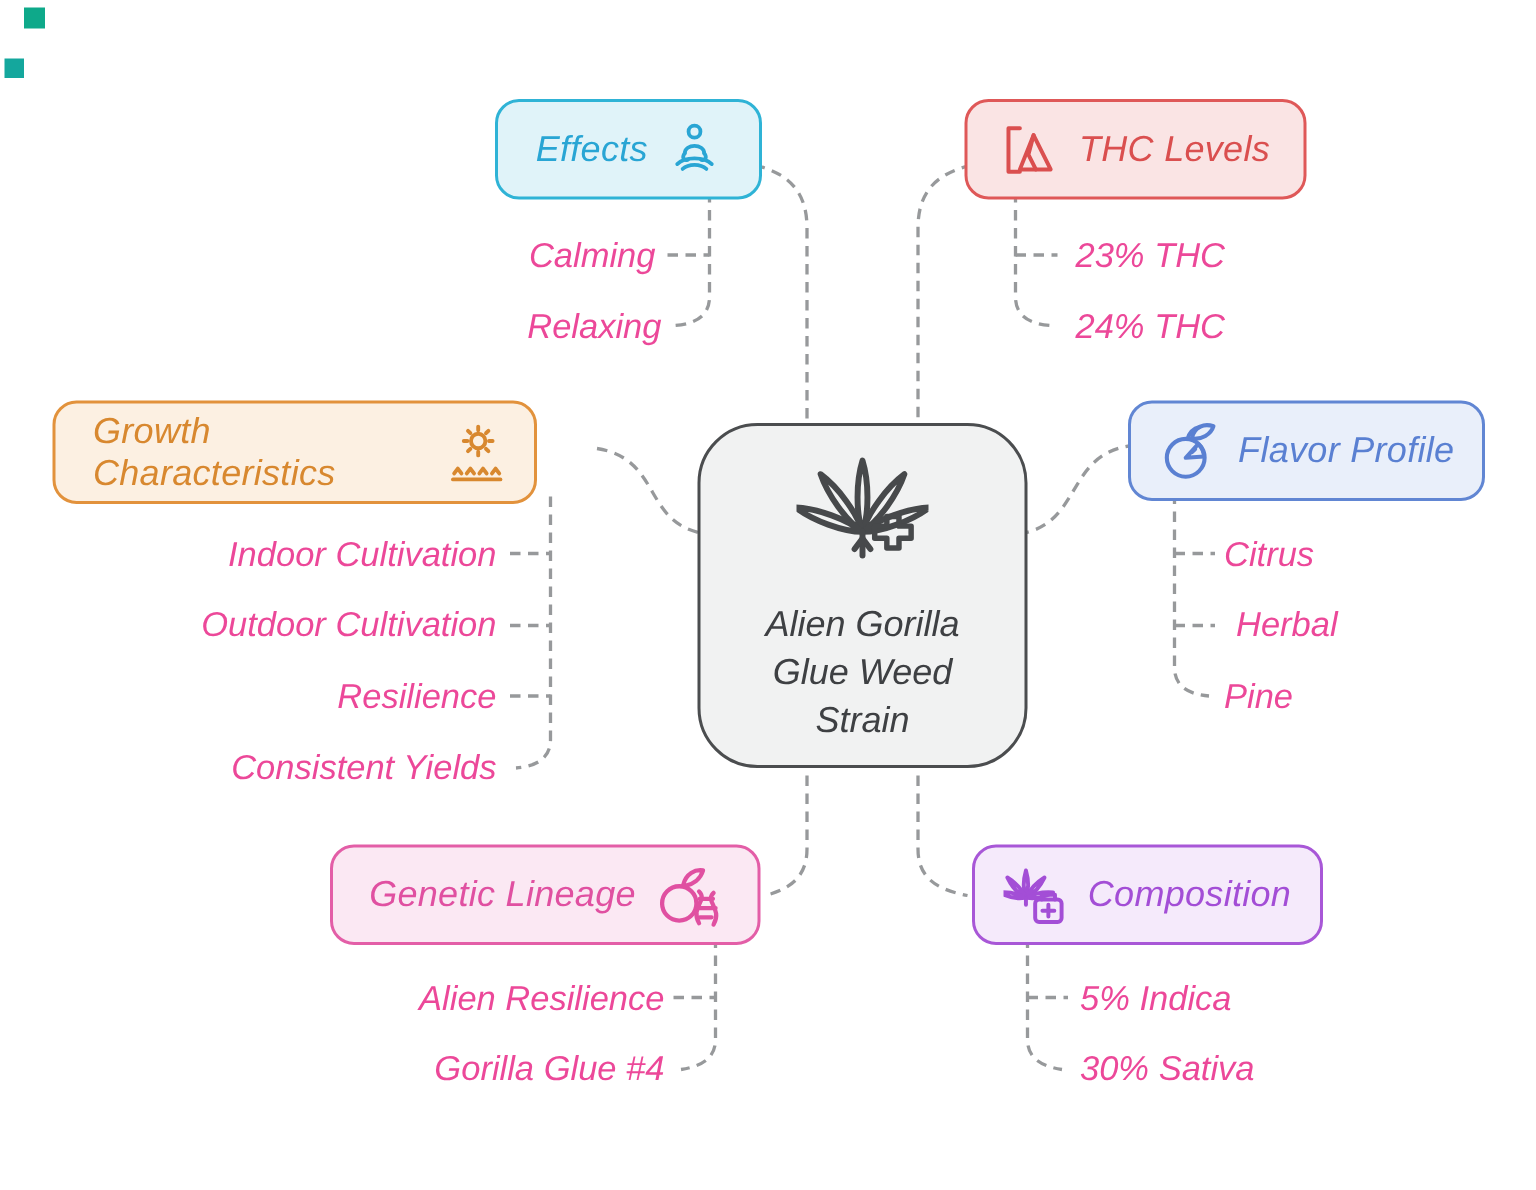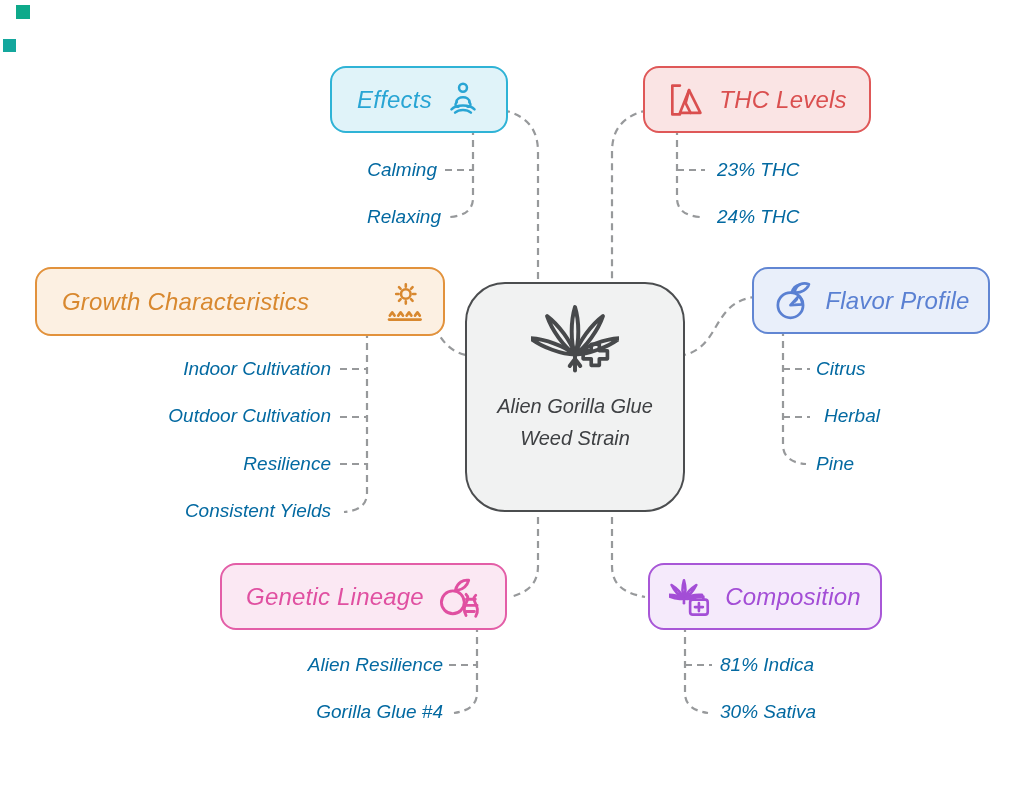--- a/index.html
+++ b/index.html
@@ -31,21 +31,21 @@
     font-size: 24px;
     letter-spacing: 0.2px;
   }
   .node .icon { flex: 0 0 auto; }
   .node-effects { left: 330px; top: 66px; width: 178px; height: 67px;
     background: #e0f3f9; border-color: #2fb3d6; color: #29a5d4;
     justify-content: center; gap: 13px; }
   .node-thc { left: 643px; top: 66px; width: 228px; height: 67px;
     background: #fae4e4; border-color: #df5858; color: #da4f4f;
     justify-content: center; gap: 14px; }
-  .node-growth { left: 35px; top: 267px; width: 410px; height: 69px;
+  .node-growth { left: 35px; top: 267px; width: 323px; height: 69px;
     background: #fcf0e2; border-color: #e2923c; color: #d8882f;
     justify-content: space-between; padding: 0 18px 0 25px; }
   .node-flavor { left: 752px; top: 267px; width: 238px; height: 67px;
     background: #e9effa; border-color: #6186d3; color: #5a80d2;
     justify-content: center; gap: 11px; }
   .node-genetic { left: 220px; top: 563px; width: 287px; height: 67px;
     background: #fbe8f3; border-color: #e35ea7; color: #e050a1;
     justify-content: center; gap: 13px; }
   .node-composition { left: 648px; top: 563px; width: 234px; height: 67px;
     background: #f5eafb; border-color: #a857d7; color: #a34ed6;
@@ -54,31 +54,31 @@
     position: absolute;
     left: 465px; top: 282px; width: 220px; height: 230px;
     background: #f1f2f2;
     border: 2.5px solid #4b4d4f;
     border-radius: 40px;
     display: flex; flex-direction: column; align-items: center;
     color: #3e4043;
   }
   .center-node .big-icon { margin-top: 16px; color: #47494b; }
   .center-title {
-    margin-top: 2px;
+    margin-top: 13px;
     width: 175px;
     text-align: center;
-    font-size: 20px;
+    font-size: 24px;
     line-height: 32px;
   }
   .child {
     position: absolute;
-    font-size: 19px;
+    font-size: 23px;
     line-height: 28px;
-    color: #0369a1;
+    color: #ec4899;
     white-space: nowrap;
   }
   .sq { position: absolute; }
   .sq-1 { left: 16px; top: 5px; width: 14px; height: 14px; background: #0ea98a; }
   .sq-2 { left: 3px; top: 39px; width: 13px; height: 13px; background: #14a79d; }
   svg.icon, svg.big-icon { display: block; }
 </style>
 </head>
 <body>
 
@@ -204,16 +204,16 @@
   <span class="child" style="right:693px; top:450px;">Resilience</span>
   <span class="child" style="right:693px; top:497px;">Consistent Yields</span>
 
   <span class="child" style="left:816px; top:355px;">Citrus</span>
   <span class="child" style="left:824px; top:402px;">Herbal</span>
   <span class="child" style="left:816px; top:450px;">Pine</span>
 
   <span class="child" style="right:581px; top:651px;">Alien Resilience</span>
   <span class="child" style="right:581px; top:698px;">Gorilla Glue #4</span>
 
-  <span class="child" style="left:720px; top:651px;">81% Indica</span>
+  <span class="child" style="left:720px; top:651px;">5% Indica</span>
   <span class="child" style="left:720px; top:698px;">30% Sativa</span>
 
 </div>
 
 </body></html>

